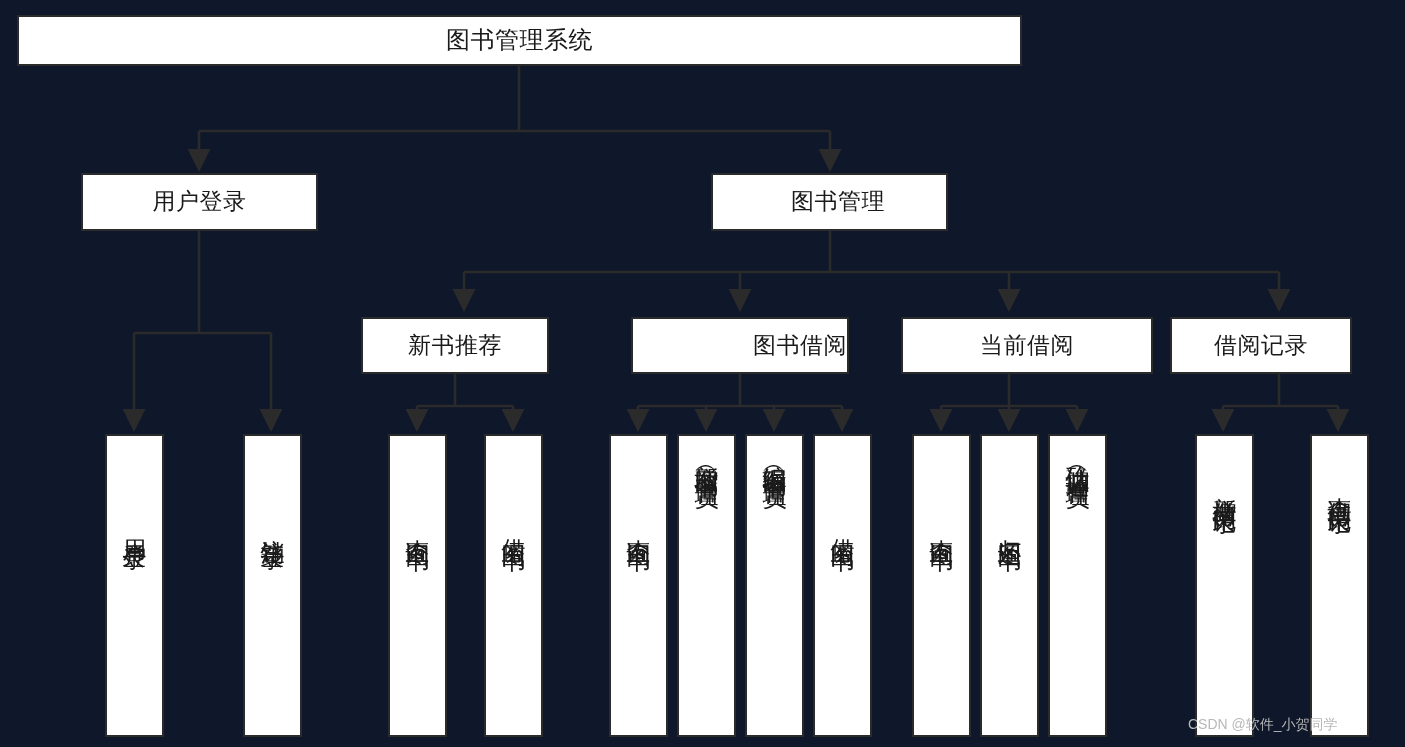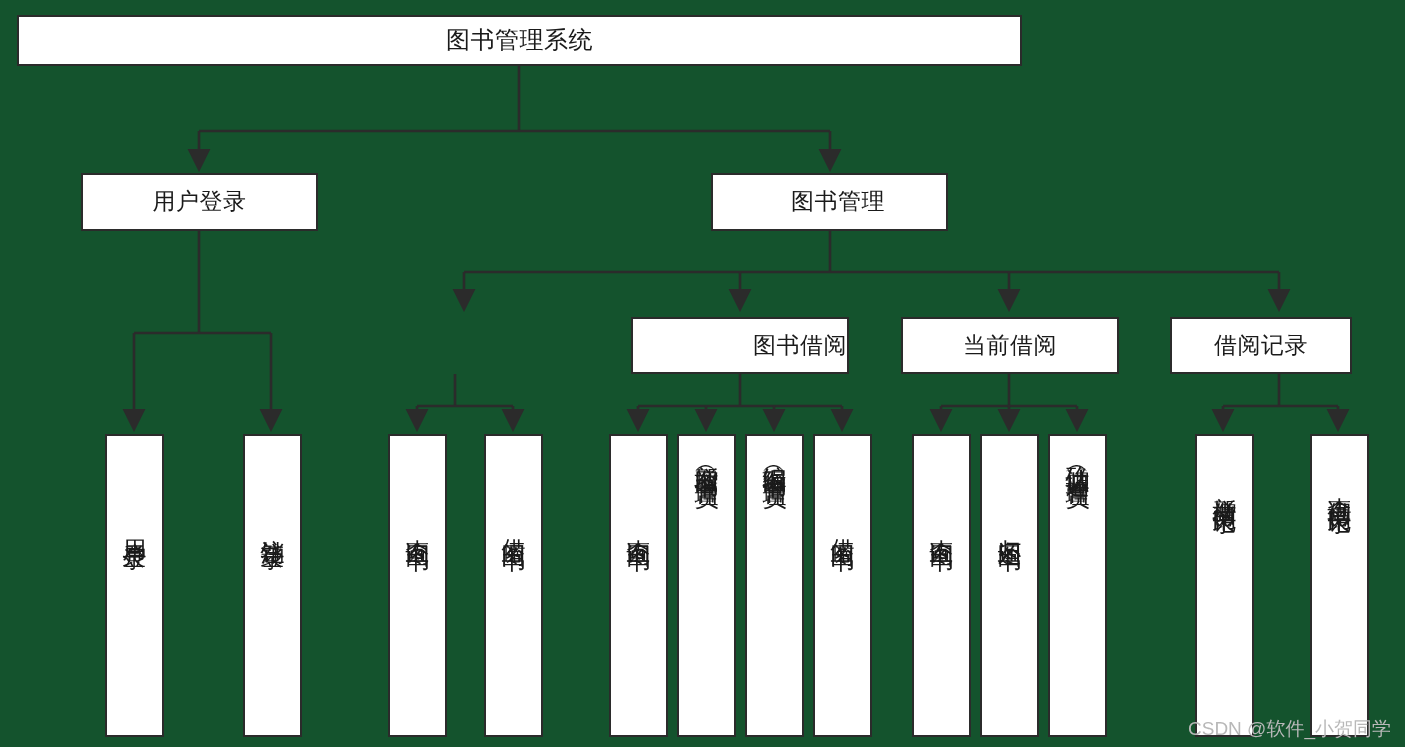--- a/index.html
+++ b/index.html
@@ -8,21 +8,21 @@
     padding: 0;
     background: #ffffff;
   }
   body {
     font-family: "Liberation Sans", "DejaVu Sans", sans-serif;
   }
   #diagram-root {
     position: relative;
     width: 1405px;
     height: 747px;
-    background: #14532d;
+    background: #0f172a;
     overflow: hidden;
   }
   #diagram-svg {
     position: absolute;
     left: 0;
     top: 0;
     width: 1405px;
     height: 747px;
   }
   .node {
@@ -66,21 +66,21 @@
   .node.vert.mid .label {
     padding-top: 78px;
   }
   .node.vert.topalign .label {
     padding-top: 4px;
   }
   .watermark {
     position: absolute;
     left: 1188px;
     top: 716px;
-    font-size: 19px;
+    font-size: 14px;
     color: #b8b8b8;
     white-space: nowrap;
     font-family: "Liberation Sans", "DejaVu Sans", sans-serif;
   }
 </style>
 </head>
 <body>
 
 <div id="diagram-root">
 
@@ -138,24 +138,27 @@
     <span class="label">图书管理系统</span>
   </div>
 
   <div class="node horiz" style="left:81px; top:173px; width:237px; height:58px;">
     <span class="label">用户登录</span>
   </div>
   <div class="node horiz" style="left:711px; top:173px; width:237px; height:58px;padding-left:17px;">
     <span class="label">图书管理</span>
   </div>
 
+  <div class="node horiz" style="left:361px; top:317px; width:188px; height:57px;">
+    <span class="label">新书推荐</span>
+  </div>
   <div class="node horiz" style="left:631px; top:317px; width:218px; height:57px;justify-content:flex-end;">
     <span class="label">图书借阅</span>
   </div>
-  <div class="node horiz" style="left:901px; top:317px; width:218px; height:57px;">
+  <div class="node horiz" style="left:901px; top:317px; width:252px; height:57px;">
     <span class="label">当前借阅</span>
   </div>
   <div class="node horiz" style="left:1170px; top:317px; width:182px; height:57px;">
     <span class="label">借阅记录</span>
   </div>
 
   <div class="node vert mid" style="left:105px; top:434px; width:59px; height:303px;">
     <span class="label">用户登录</span>
   </div>
   <div class="node vert mid" style="left:243px; top:434px; width:59px; height:303px;">

